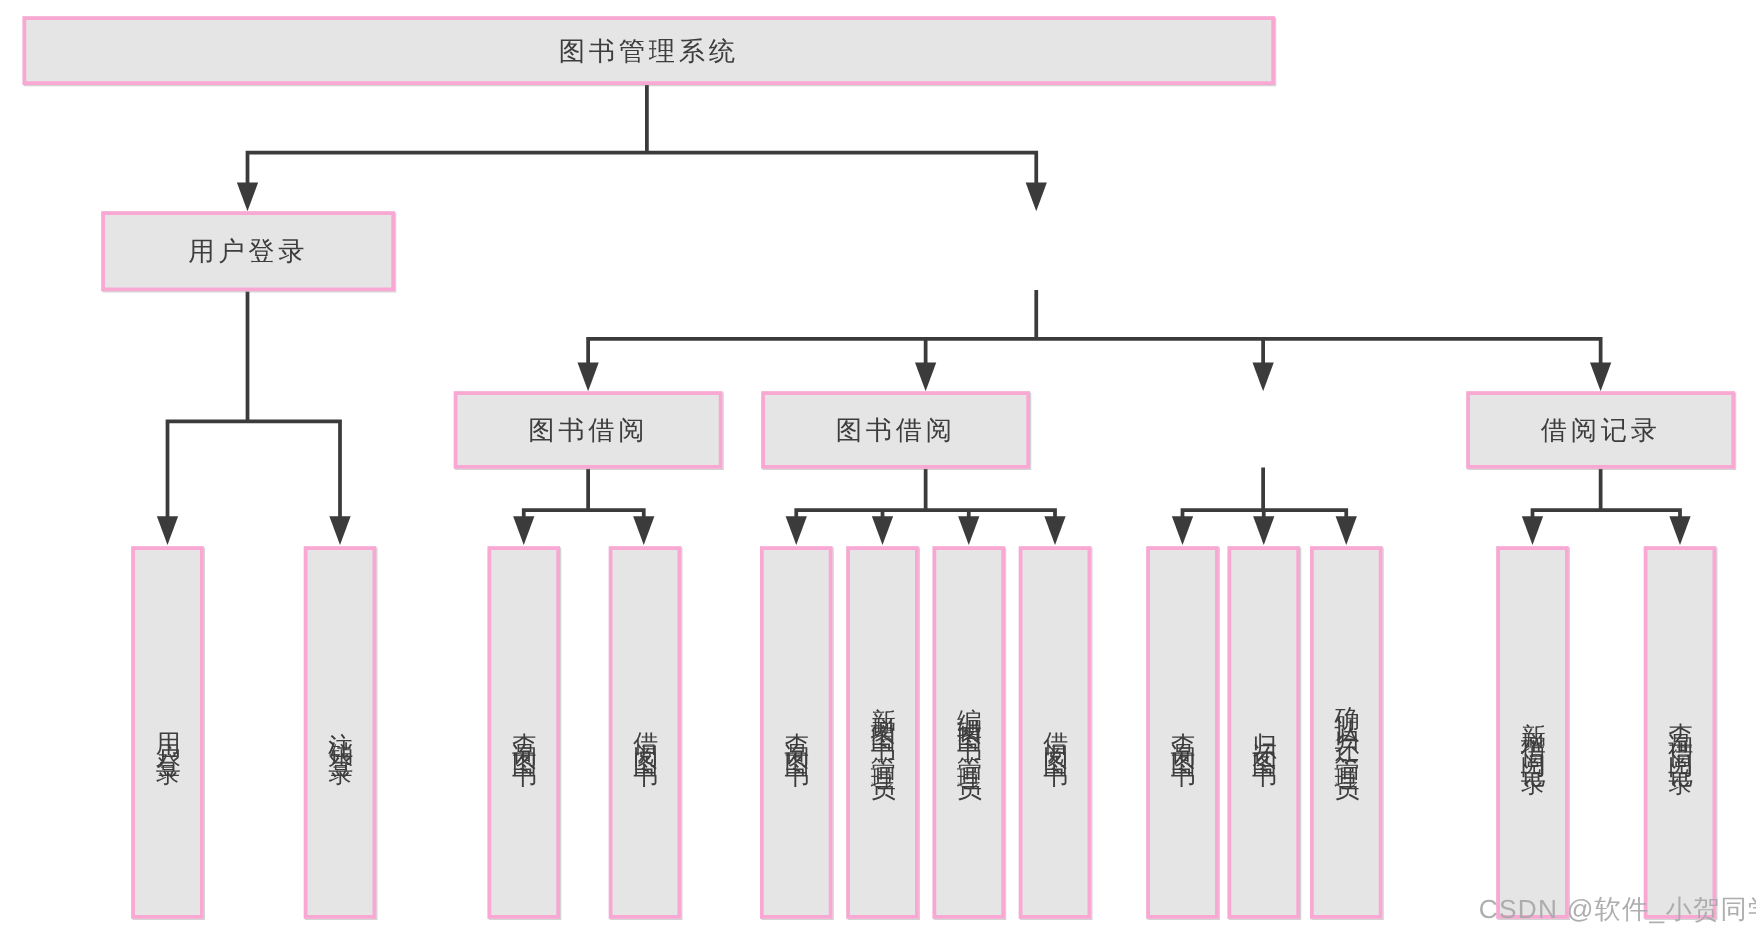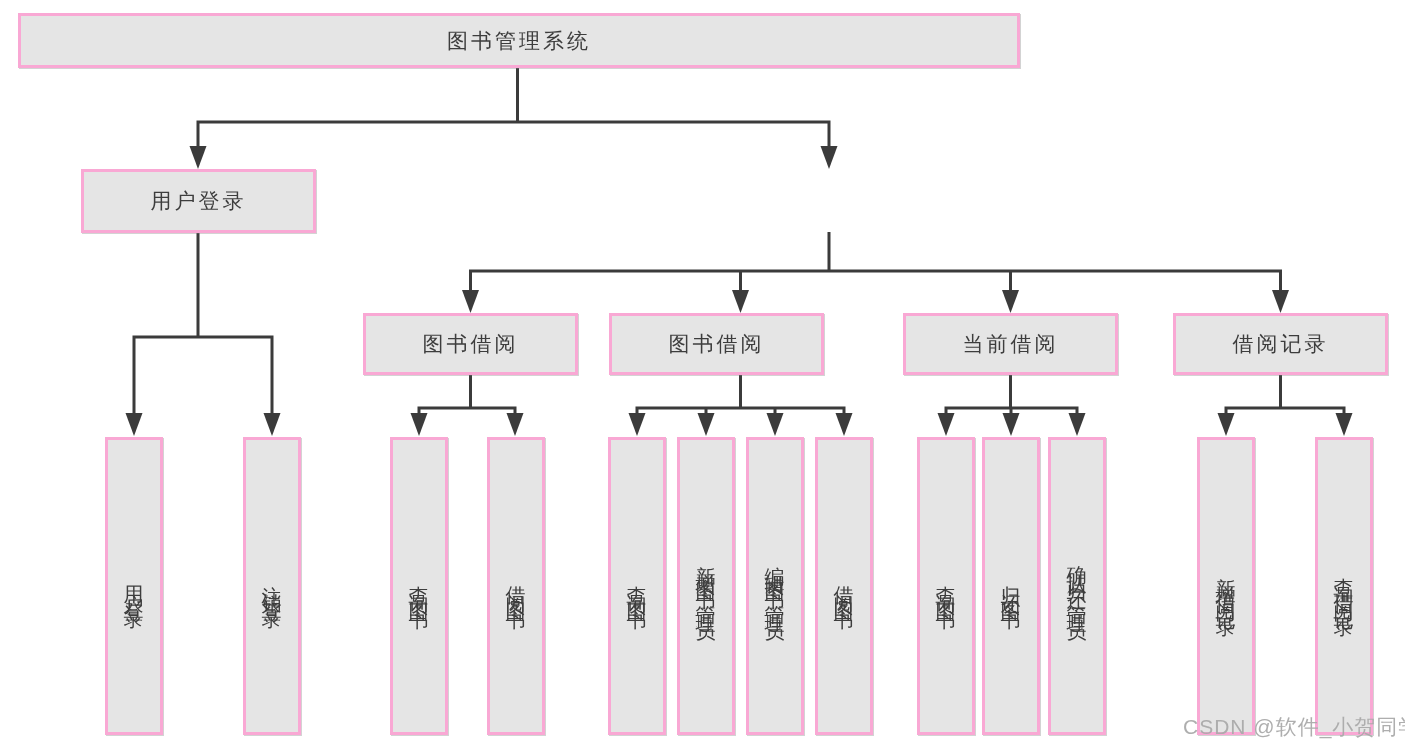--- a/index.html
+++ b/index.html
@@ -92,23 +92,20 @@
   <div class="box" style="left:81px;top:169px;width:235px;height:64px">
     <span class="hlabel">用户登录</span>
   </div>
 
   <div class="box" style="left:363px;top:313px;width:215px;height:62px">
     <span class="hlabel">图书借阅</span>
   </div>
   <div class="box" style="left:609px;top:313px;width:215px;height:62px">
     <span class="hlabel">图书借阅</span>
   </div>
-  <div class="box" style="left:903px;top:313px;width:215px;height:62px">
-    <span class="hlabel">当前借阅</span>
-  </div>
   <div class="box" style="left:1173px;top:313px;width:215px;height:62px">
     <span class="hlabel">借阅记录</span>
   </div>
 
   <div class="box leaf" style="left:105px;top:437px;width:58px;height:298px">
     <span class="vlabel">用户登录</span>
   </div>
   <div class="box leaf" style="left:243px;top:437px;width:58px;height:298px">
     <span class="vlabel">注销登录</span>
   </div>

